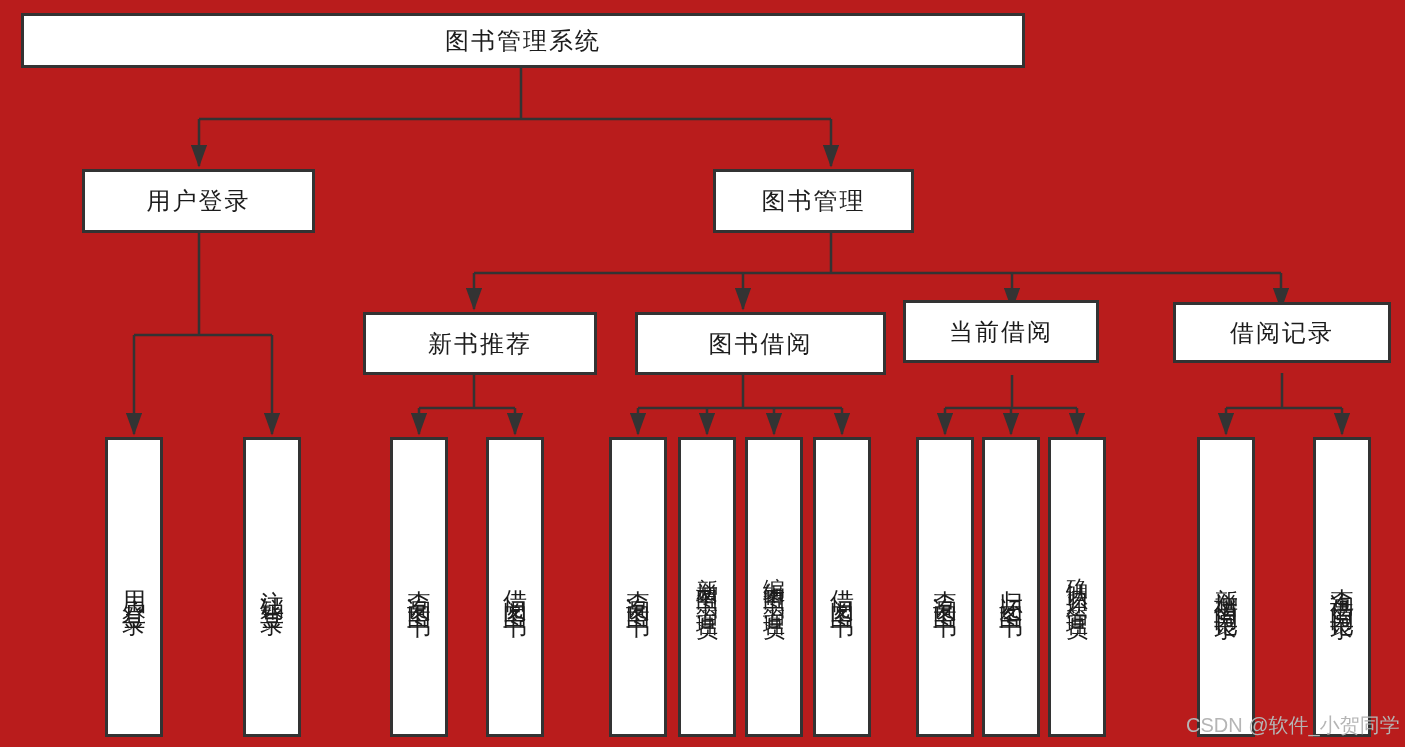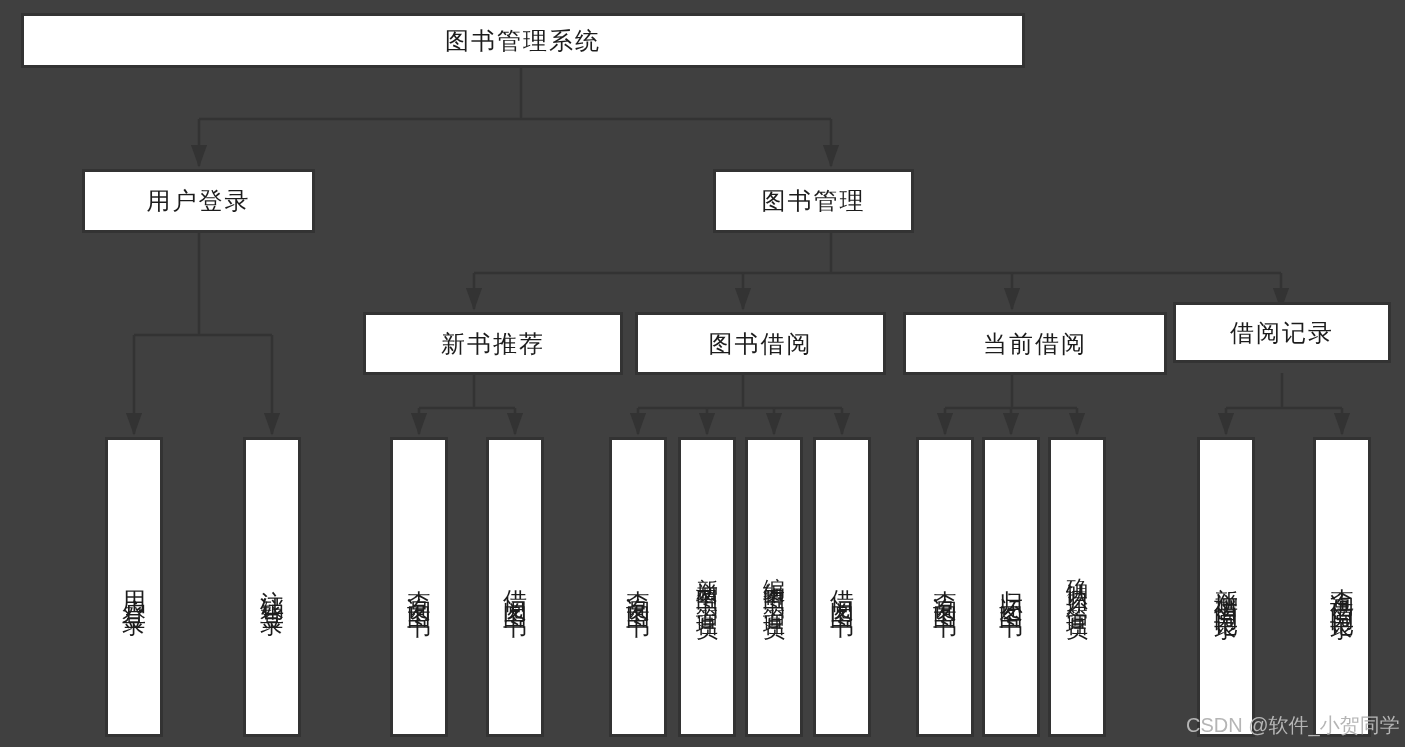--- a/index.html
+++ b/index.html
@@ -1,17 +1,17 @@
 <!DOCTYPE html>
 <html><head>
 <meta charset="utf-8">
 <style>
   html,body{margin:0;padding:0;background:#fff;}
   .canvas{
-    position:relative;width:1405px;height:747px;background:#404040;
+    position:relative;width:1405px;height:747px;background:#b91c1c;
     font-family:"Liberation Sans",sans-serif;overflow:hidden;
   }
   .wires{position:absolute;left:0;top:0;width:1405px;height:747px;}
   .node{
     position:absolute;background:#ffffff;border:3px solid #333333;
     box-sizing:border-box;display:flex;align-items:center;justify-content:center;
     color:#1c1c1c;
   }
   .node .label{line-height:1;white-space:nowrap;}
   .h .label{font-size:24px;letter-spacing:2px;}
@@ -91,27 +91,27 @@
     <span class="label">图书管理系统</span>
   </div>
 
   <div class="node h" style="left:82px;top:169px;width:233px;height:64px">
     <span class="label">用户登录</span>
   </div>
   <div class="node h" style="left:713px;top:169px;width:201px;height:64px">
     <span class="label">图书管理</span>
   </div>
 
-  <div class="node h" style="left:363px;top:312px;width:260px;height:63px">
+  <div class="node h" style="left:363px;top:312px;width:234px;height:63px">
     <span class="label">新书推荐</span>
   </div>
   <div class="node h" style="left:635px;top:312px;width:251px;height:63px">
     <span class="label">图书借阅</span>
   </div>
-  <div class="node h" style="left:903px;top:312px;width:264px;height:63px">
+  <div class="node h" style="left:903px;top:300px;width:196px;height:63px">
     <span class="label">当前借阅</span>
   </div>
   <div class="node h" style="left:1173px;top:302px;width:218px;height:61px">
     <span class="label">借阅记录</span>
   </div>
 
   <div class="node v" style="left:105px;top:437px;width:58px;height:300px">
     <span class="label">用户登录</span>
   </div>
   <div class="node v" style="left:243px;top:437px;width:58px;height:300px">

